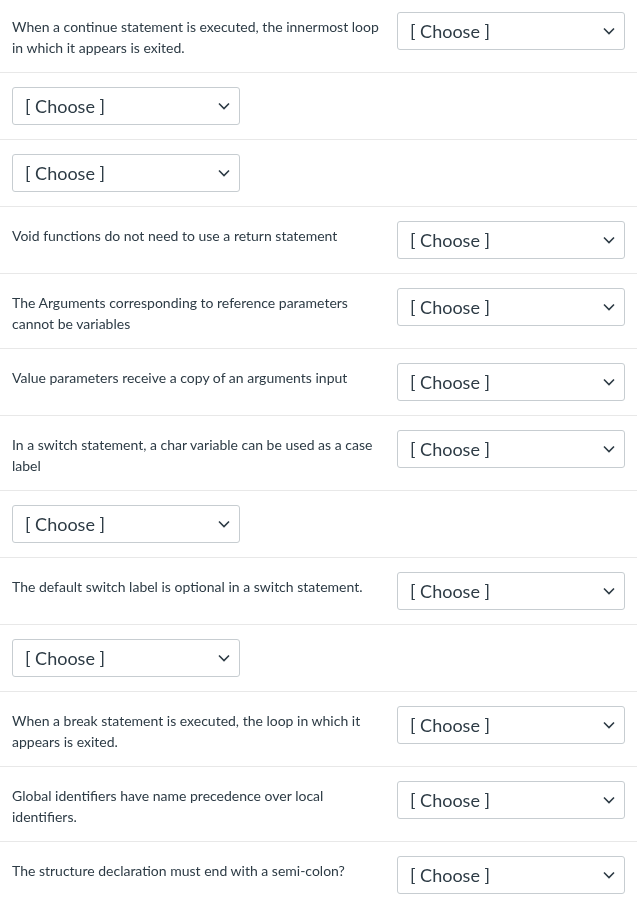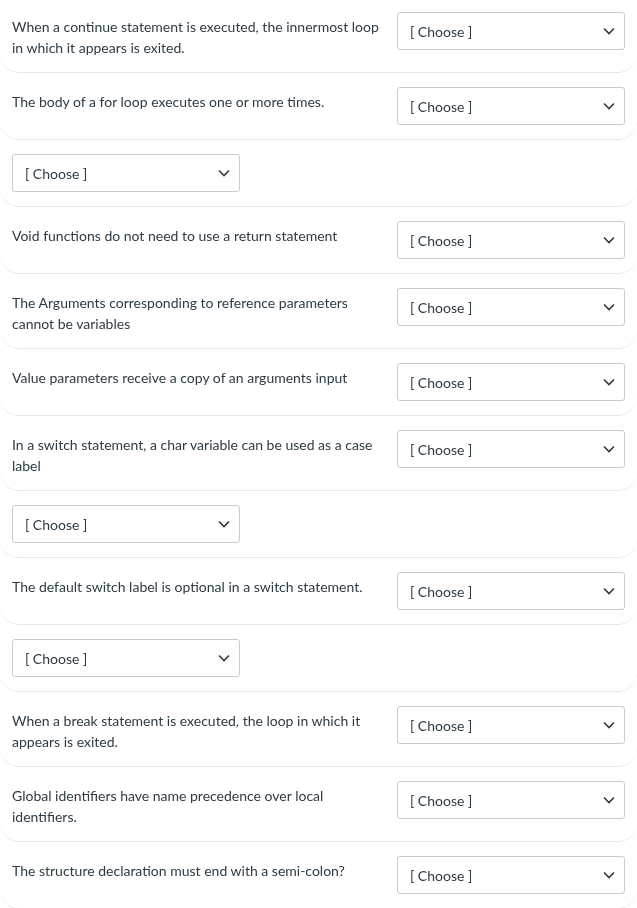--- a/index.html
+++ b/index.html
@@ -12,41 +12,40 @@
       font-size: 14px;
       color: #2d3b45;
       background: #ffffff;
       width: 637px;
     }
     .question-row {
       display: flex;
       align-items: flex-start;
       padding: 14px 12px;
       border-bottom: 1px solid #e8e8e8;
-      border-radius: 19px;
     }
     .question-row:first-child {
       padding-top: 12px;
     }
     .prompt {
       flex: 1;
       padding-right: 12px;
       line-height: 1.5;
       padding-top: 4px;
     }
     .select-wrap {
       width: 228px;
       position: relative;
       flex-shrink: 0;
     }
     .select-wrap select {
       width: 100%;
       height: 38px;
       padding: 0 32px 0 12px;
-      font-size: 14px;
+      font-size: 18px;
       font-family: inherit;
       color: #2d3b45;
       background: #ffffff;
       border: 1px solid #c7cdd1;
       border-radius: 3px;
       appearance: none;
       -webkit-appearance: none;
       -moz-appearance: none;
       cursor: pointer;
     }
@@ -72,21 +71,20 @@
 <div id="quiz-container">
     <div class="question-row">
       <div class="prompt">When a continue statement is executed, the innermost loop in which it appears is exited.</div>
       <div class="select-wrap"><select><option>[ Choose ]</option></select><span class="chev">
           <svg width="12" height="8" viewBox="0 0 12 8">
             <polyline points="1,1.5 6,6.5 11,1.5" fill="none" stroke="#2d3b45" stroke-width="1.6"></polyline>
           </svg>
         </span></div>
     </div>
     <div class="question-row">
-      <div class="prompt">The body of a for loop executes one or more times.</div>
       <div class="select-wrap"><select><option>[ Choose ]</option></select><span class="chev">
           <svg width="12" height="8" viewBox="0 0 12 8">
             <polyline points="1,1.5 6,6.5 11,1.5" fill="none" stroke="#2d3b45" stroke-width="1.6"></polyline>
           </svg>
         </span></div>
     </div>
     <div class="question-row">
       <div class="select-wrap"><select><option>[ Choose ]</option></select><span class="chev">
           <svg width="12" height="8" viewBox="0 0 12 8">
             <polyline points="1,1.5 6,6.5 11,1.5" fill="none" stroke="#2d3b45" stroke-width="1.6"></polyline>

